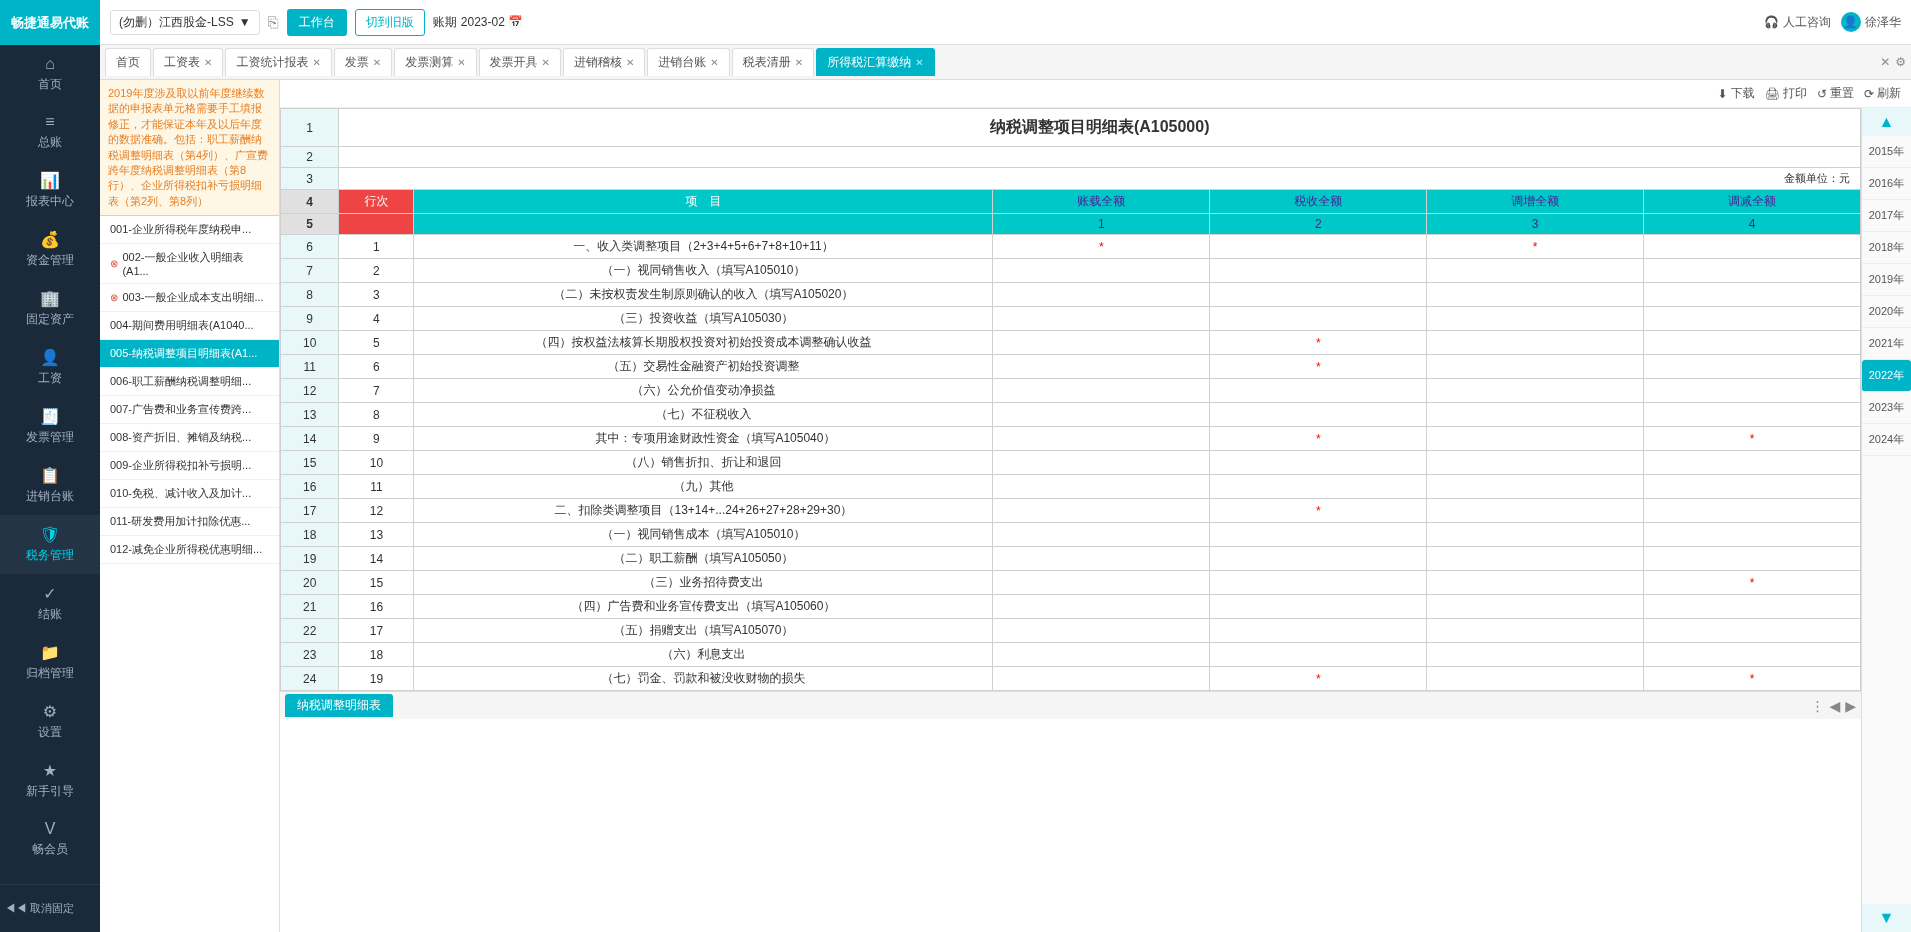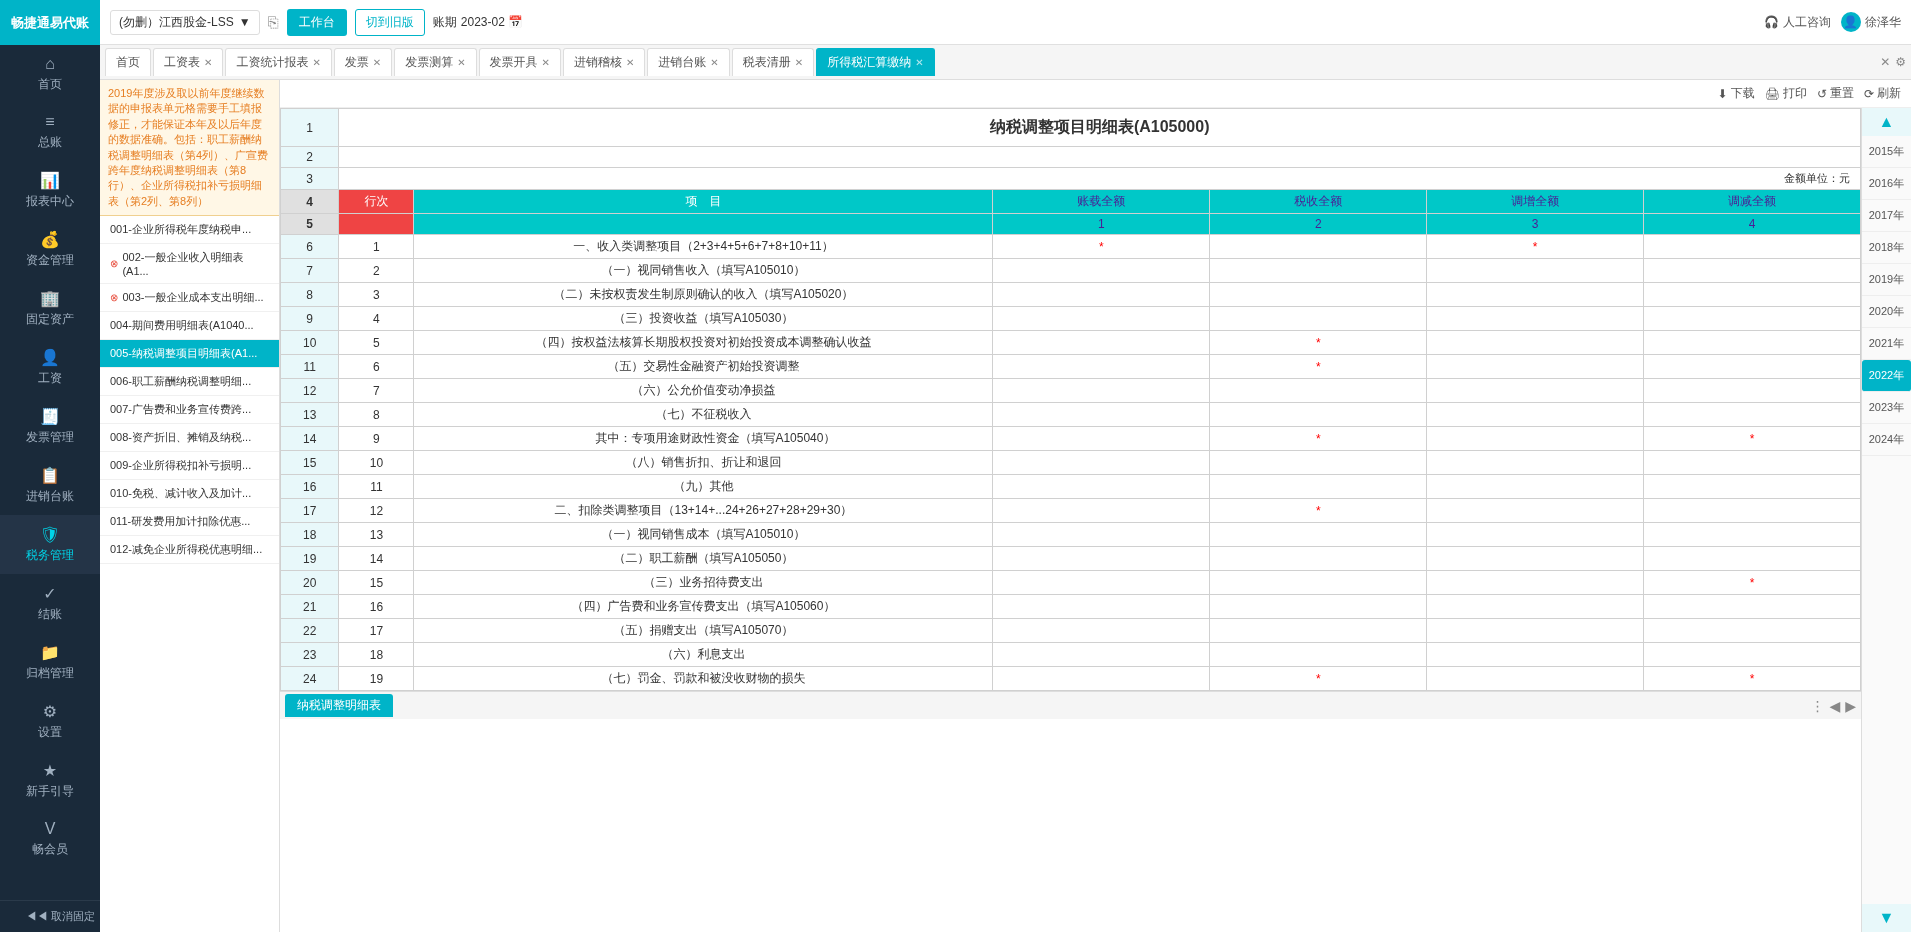--- a/index.html
+++ b/index.html
@@ -34,24 +34,24 @@
       color: #a0b0c0;
       cursor: pointer;
       font-size: 12px;
       gap: 3px;
     }
     .sidebar-item.active { background: #243447; color: #00d4e8; }
     .sidebar-icon { font-size: 16px; }
     .sidebar-bottom {
       margin-top: auto;
       border-top: 1px solid #2a3a4a;
-      padding: 8px 5px;
+      padding: 16px 5px;
       color: #a0b0c0;
       font-size: 11px;
-      text-align: right;
+      text-align: left;
       cursor: pointer;
     }
 
     
     .main-area {
       flex: 1;
       display: flex;
       flex-direction: column;
       overflow: hidden;
     }

